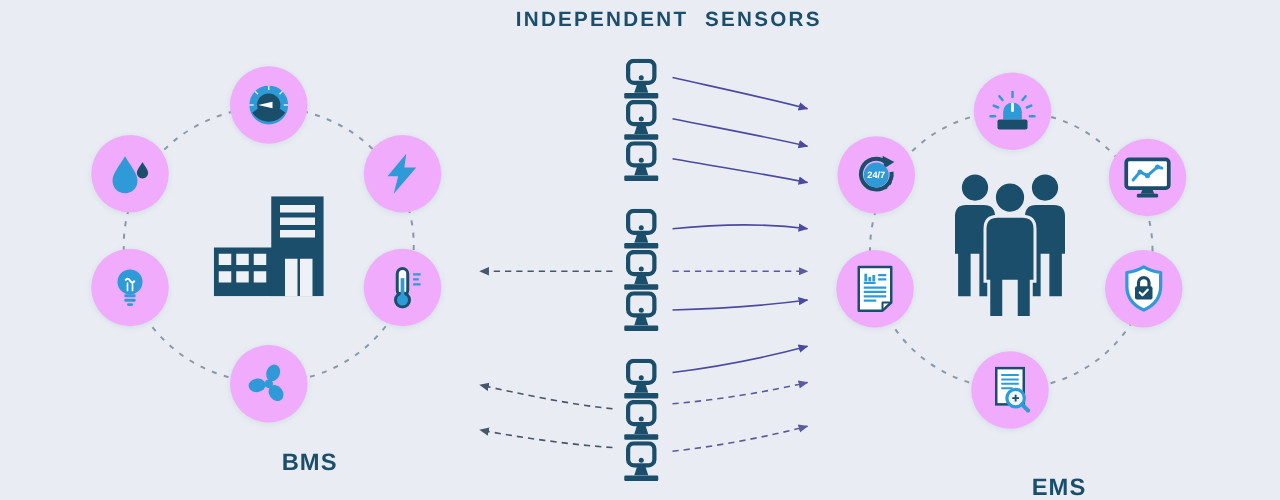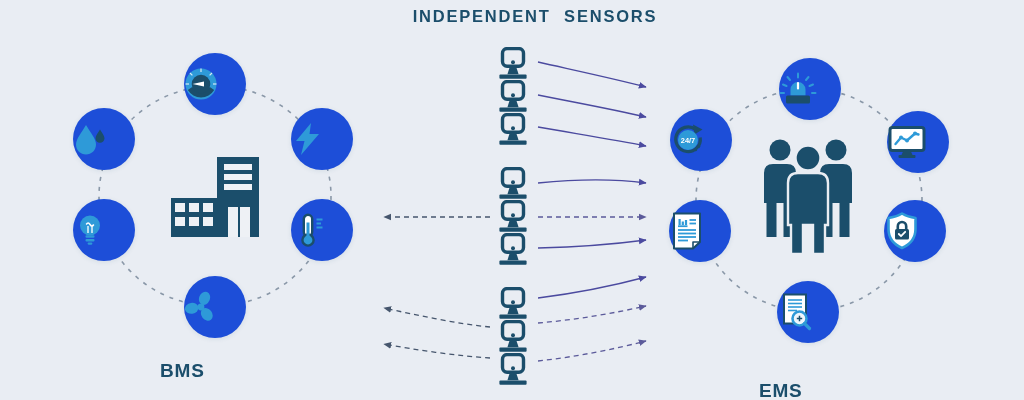--- a/index.html
+++ b/index.html
@@ -8,27 +8,27 @@
     background:#e9edf3;
     font-family:"Liberation Sans", sans-serif;
   }
   .overlay{position:absolute;left:0;top:0;width:1024px;height:400px;pointer-events:none;}
   .title{
     position:absolute;top:7px;left:0;width:1024px;text-align:center;
     font-size:16.5px;font-weight:700;letter-spacing:1.8px;word-spacing:7px;
     color:#1b4e6b;margin:0;padding-left:23px;
   }
   .cluster-label{
-    position:absolute;width:110px;text-align:left;
+    position:absolute;width:110px;text-align:right;
     font-size:19px;font-weight:700;letter-spacing:.8px;color:#1b4e6b;
   }
   .node-circle{
     position:absolute;width:62px;height:62px;border-radius:50%;
-    background:#1d4ed8;box-shadow:0 1px 5px rgba(27,78,107,.10);
-    display:flex;align-items:center;justify-content:flex-start;
+    background:#f0abfc;box-shadow:0 1px 5px rgba(27,78,107,.10);
+    display:flex;align-items:center;justify-content:center;
   }
   .center-icon{position:absolute;}
   .sensor-group{position:absolute;left:498px;width:30px;display:flex;flex-direction:column;}
   .sensor{width:30px;height:33px;}
   .hidden-defs{position:absolute;width:0;height:0;overflow:hidden;}
 </style>
 </head>
 <body>
 
 <svg class="hidden-defs" aria-hidden="true">

